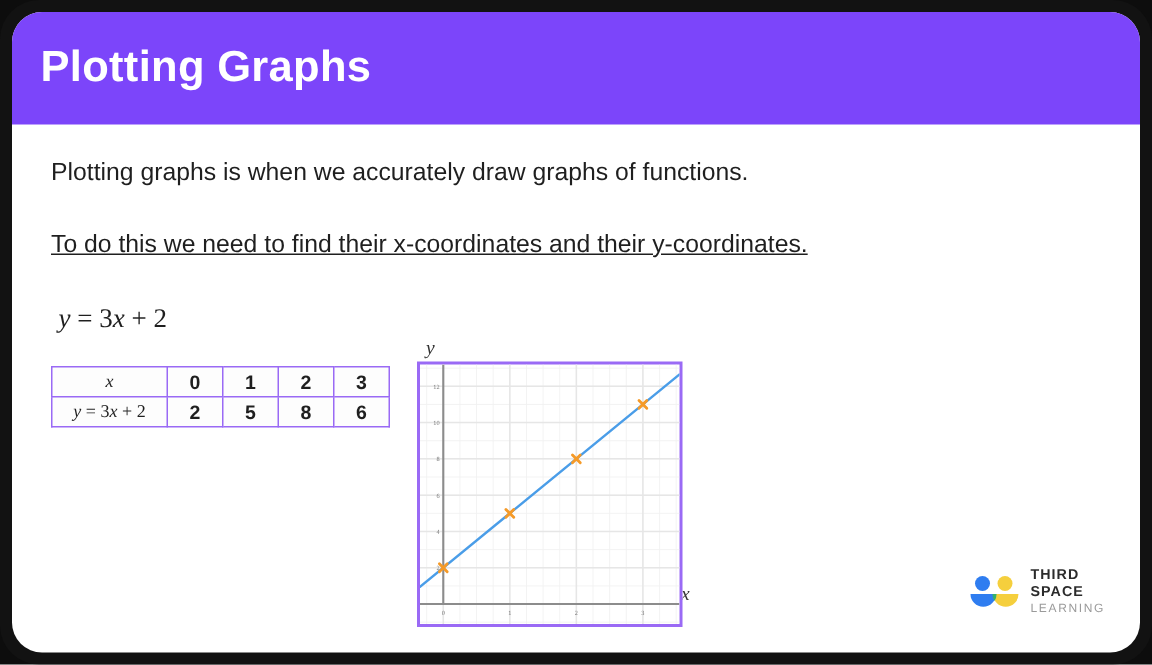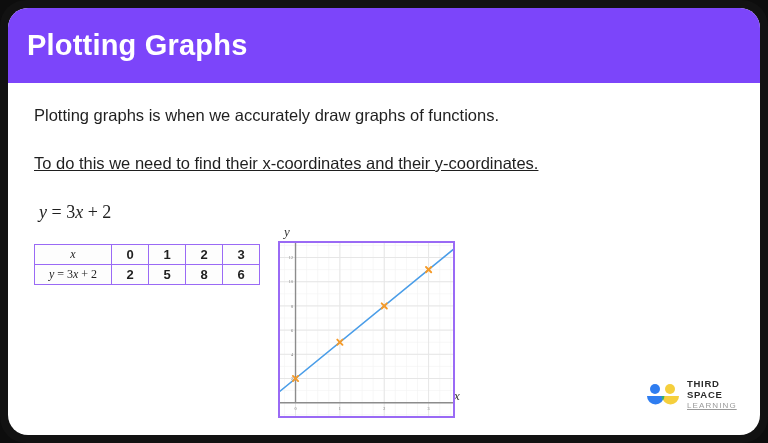--- a/index.html
+++ b/index.html
@@ -85,21 +85,21 @@
   .plot svg{display:block;}
 
   
   .logo{
     position:absolute;left:638px;top:370px;width:108px;height:34px;
     display:flex;align-items:center;gap:7px;
   }
   .logo-mark{position:relative;width:34px;height:24px;flex:none;}
   .logo-text{display:flex;flex-direction:column;line-height:1.15;}
   .logo-l1{font-size:9.5px;font-weight:bold;color:#2b2b2b;letter-spacing:.7px;}
-  .logo-l2{font-size:8px;color:#9a9a9a;letter-spacing:1.1px;text-decoration:underline;}
+  .logo-l2{font-size:8px;color:#9a9a9a;letter-spacing:1.1px;}
 </style>
 </head>
 <body>
 
 <div id="root">
   <div class="frame"></div>
 
   <div class="card">
 
     <div class="header">

